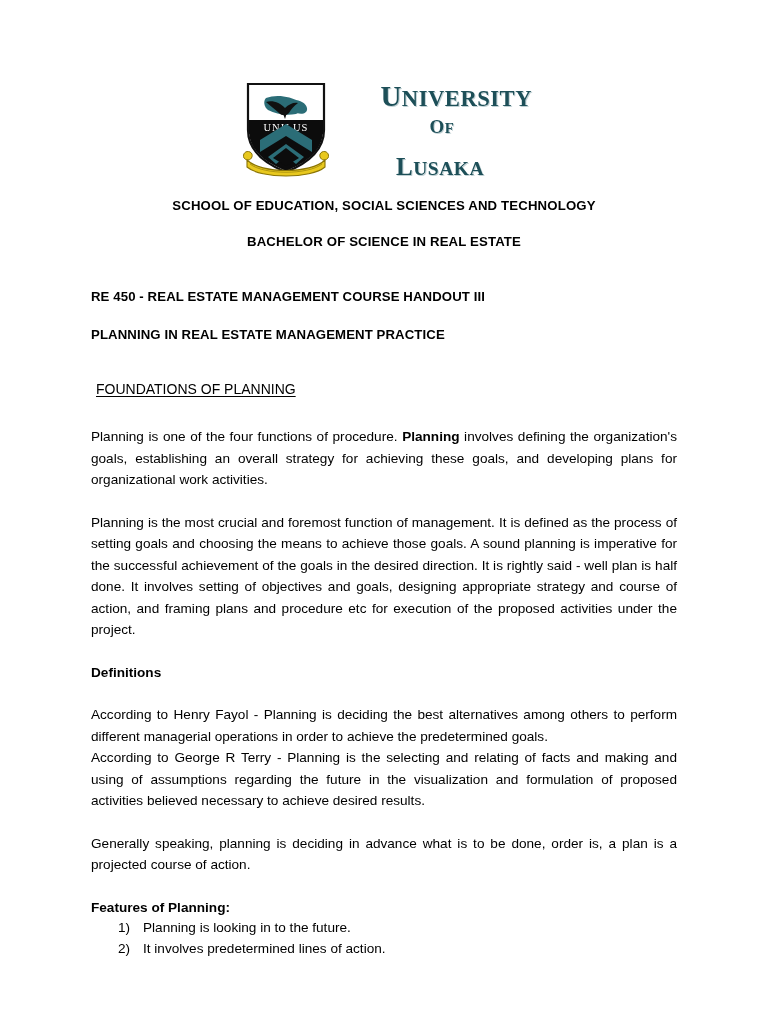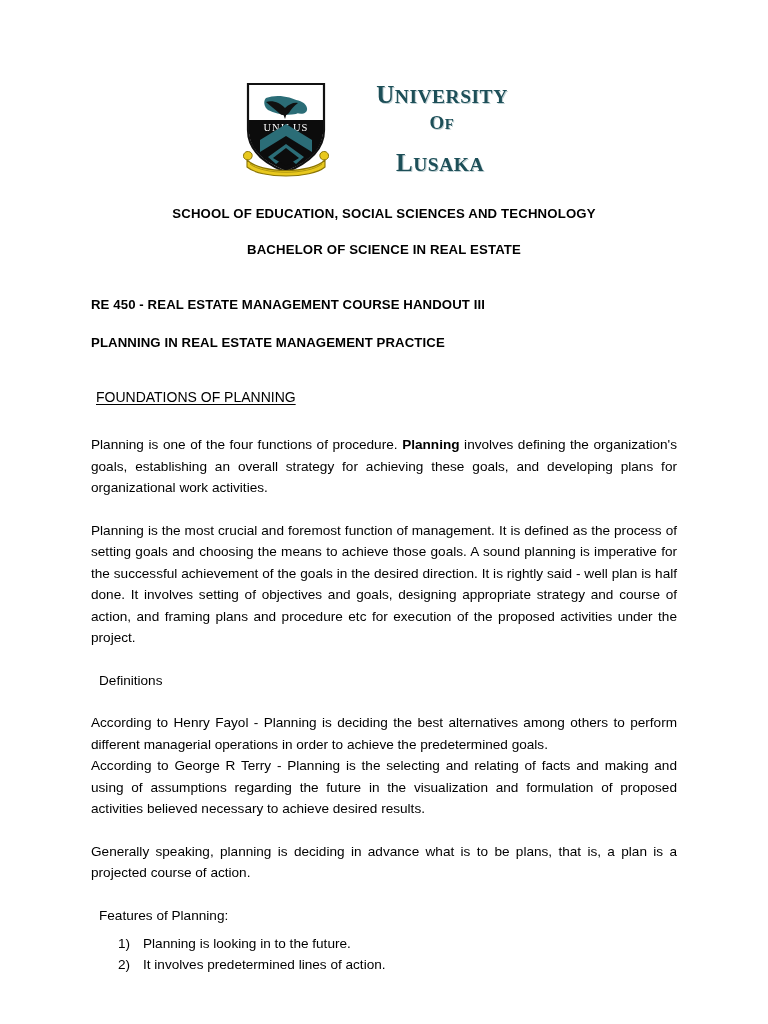--- a/index.html
+++ b/index.html
@@ -54,41 +54,41 @@
     color: #1d4f58;
     line-height: 1.0;
   }
   .wm-line {
     display: block;
     font-weight: bold;
     letter-spacing: 0.5px;
     text-shadow: 1px 1px 0 rgba(140,170,175,0.55);
   }
   .wm-university {
-    font-size: 25px;
-    text-align: center;
+    font-size: 29px;
+    text-align: right;
     margin-bottom: 6px;
   }
   .wm-of {
     font-size: 19px;
     margin-bottom: 18px;
   }
   .wm-lusaka {
     font-size: 25px;
     text-align: center;
     padding-right: 4px;
   }
   
   .sc { font-size: 0.78em; }
 
   
   .doc {
     position: absolute;
     left: 91px;
-    top: 204px;
+    top: 196px;
     width: 586px;
   }
 
   .center-head {
     text-align: center;
     font-weight: bold;
     font-size: 13.2px;
     letter-spacing: 0.15px;
     margin: 0;
   }
@@ -122,22 +122,22 @@
     text-align: justify;
   }
   p.body.first { margin-top: 24px; }
   p.body.gap { margin-top: 21px; }
   p.body.tight { margin-top: 0px; }
 
   b.inline { font-weight: bold; }
 
   .sub-head {
     font-size: 13.6px;
-    font-weight: normal;
-    margin: 8px;
+    font-weight: bold;
+    margin: 0;
     margin-top: 21px;
     line-height: 21.5px;
   }
 
   ol.features {
     margin: 0;
     padding: 0;
     list-style: none;
     font-size: 13.6px;
     line-height: 20.5px;
@@ -211,21 +211,21 @@
     <p class="body first"><span>Planning is one of the four functions of procedure. </span><b class="inline">Planning</b><span> involves defining the organization's goals, establishing an overall strategy for achieving these goals, and developing plans for organizational work activities.</span></p>
 
     <p class="body gap">Planning is the most crucial and foremost function of management. It is defined as the process of setting goals and choosing the means to achieve those goals. A sound planning is imperative for the successful achievement of the goals in the desired direction. It is rightly said - well plan is half done. It involves setting of objectives and goals, designing appropriate strategy and course of action, and framing plans and procedure etc for execution of the proposed activities under the project.</p>
 
     <div class="sub-head">Definitions</div>
 
     <p class="body gap">According to Henry Fayol - Planning is deciding the best alternatives among others to perform different managerial operations in order to achieve the predetermined goals.</p>
 
     <p class="body tight">According to George R Terry - Planning is the selecting and relating of facts and making and using of assumptions regarding the future in the visualization and formulation of proposed activities believed necessary to achieve desired results.</p>
 
-    <p class="body gap">Generally speaking, planning is deciding in advance what is to be plans, that is, a plan is a projected course of action.</p>
+    <p class="body gap">Generally speaking, planning is deciding in advance what is to be done, order is, a plan is a projected course of action.</p>
 
     <div class="sub-head">Features of Planning:</div>
 
     <ol class="features">
       <li>
         <span class="num">1)</span>
         <span class="txt">Planning is looking in to the future.</span>
       </li>
       <li>
         <span class="num">2)</span>

